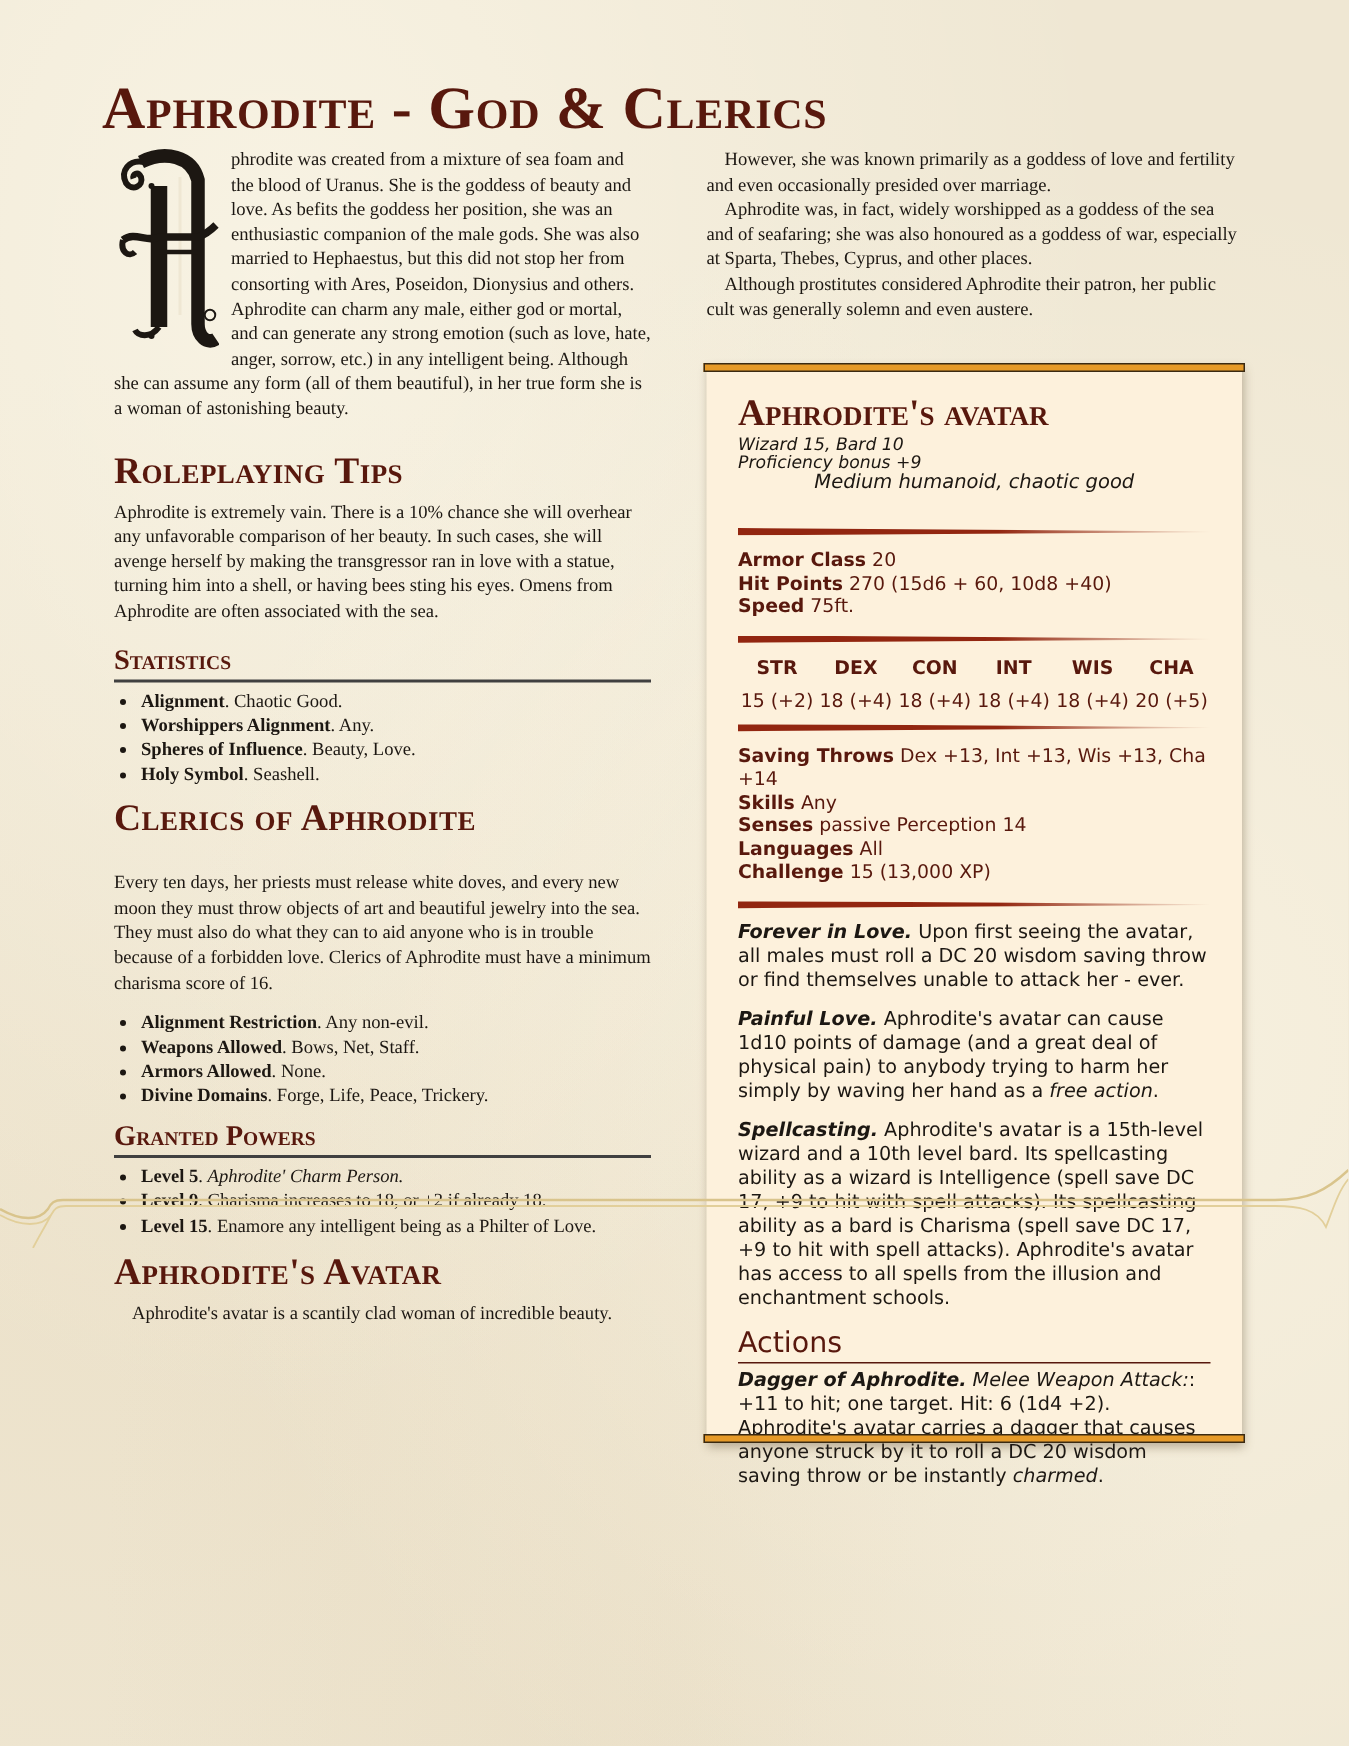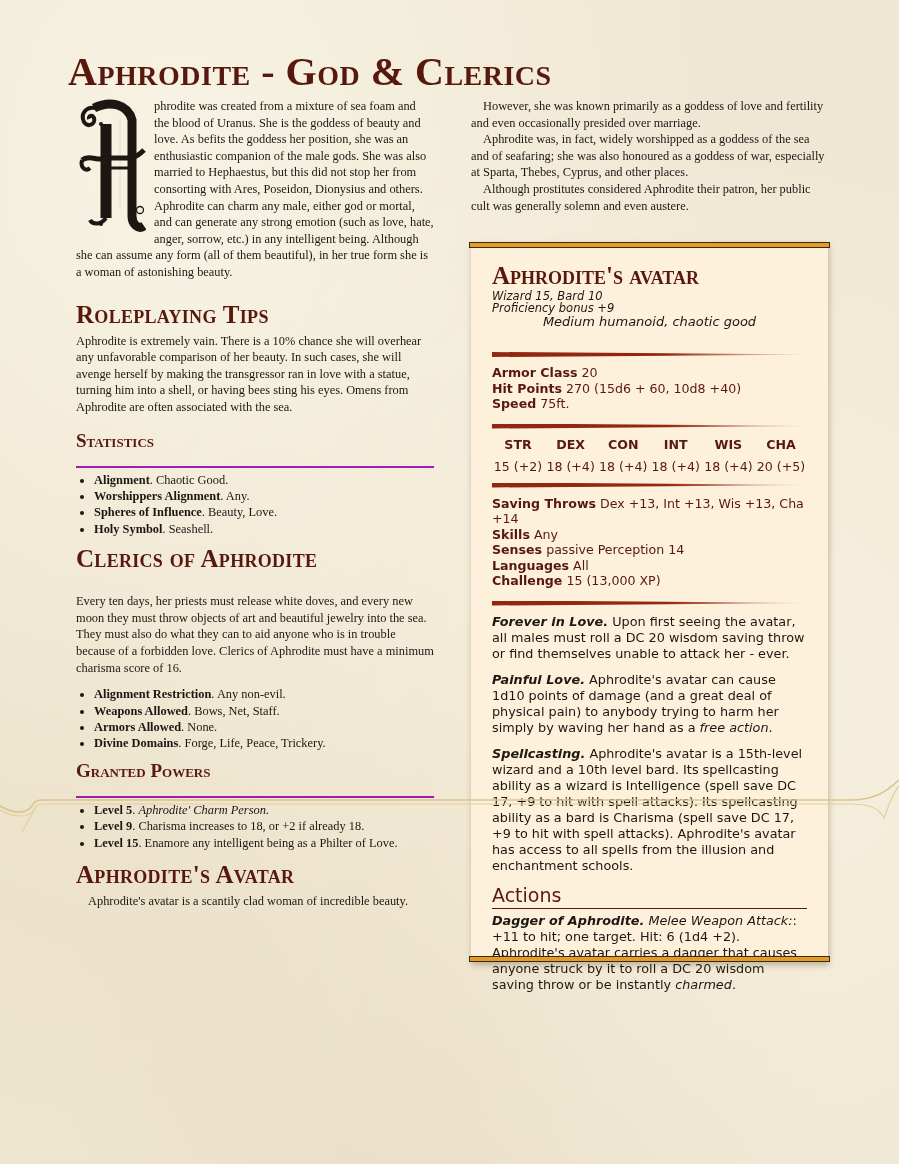--- a/index.html
+++ b/index.html
@@ -39,22 +39,22 @@
     .dropcap svg { position: absolute; left: 0; top: 0; }
 
     h2.sec {
       font-family: "Liberation Serif", serif; font-variant: small-caps; font-weight: bold;
       font-size: 25px; line-height: 28px; color: #58180d; margin: 0;
       letter-spacing: 0.3px;
     }
     h3.sub {
       font-family: "Liberation Serif", serif; font-variant: small-caps; font-weight: bold;
       font-size: 19px; line-height: 22px; color: #58180d; margin: 0;
-      padding-bottom: 14px;
-      border-bottom: 2px solid #a21caf;
+      padding-bottom: 1px;
+      border-bottom: 2px solid #404040;
     }
     ul.blist { margin: 4px 0 0 0; padding: 0 0 0 18px; list-style: disc; font-size: 12.4px; line-height: 16.4px; }
     ul.blist li { padding-left: 0; }
     ul.blist b { font-weight: bold; }
 
     
     .statblock {
       position: absolute; left: 471px; top: 242px; width: 357px; height: 720px;
       background: #fdf1dc;
       box-shadow: 1px 3px 6px rgba(90,70,40,0.35);

